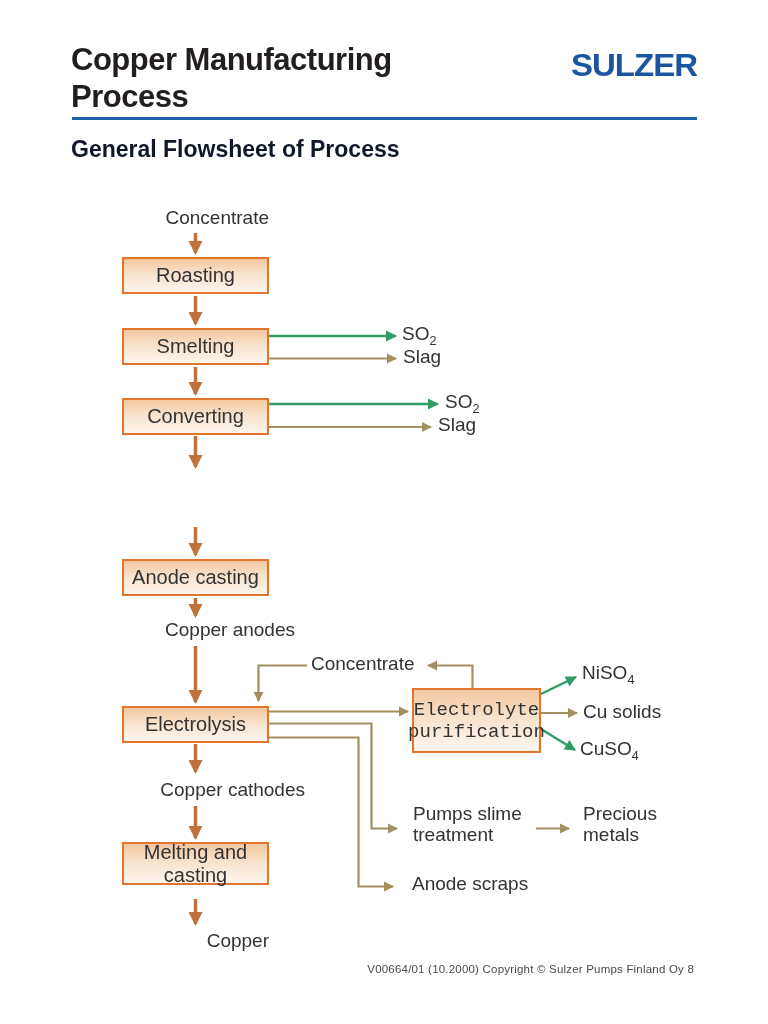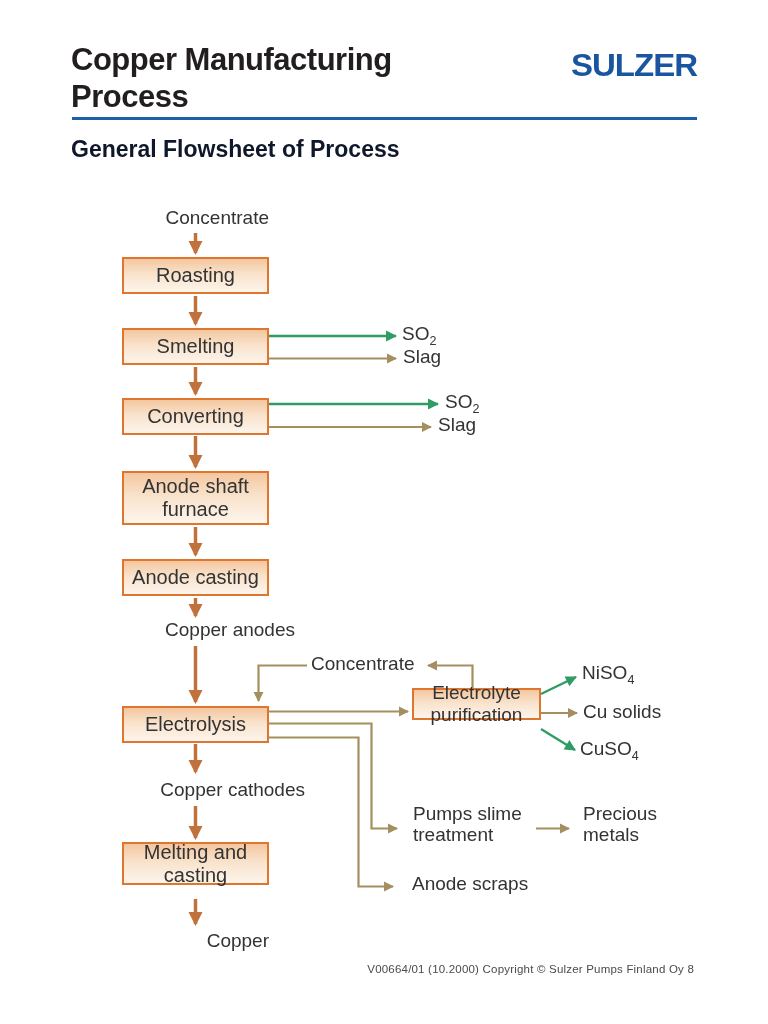--- a/index.html
+++ b/index.html
@@ -86,25 +86,24 @@
 
       <path d="M269,723.5 L371.5,723.5 L371.5,828.5 L397,828.5" stroke="#a38f5f" stroke-width="2.2" marker-end="url(#ah-tan)"></path>
       <path d="M269,737.5 L358.5,737.5 L358.5,886.5 L393,886.5" stroke="#a38f5f" stroke-width="2.2" marker-end="url(#ah-tan)"></path>
       <path d="M536,828.5 L569,828.5" stroke="#a38f5f" stroke-width="2.2" marker-end="url(#ah-tan)"></path>
     </g>
   </svg>
 
   <div class="abs pbox" style="left:122px; top:257px; width:147px; height:37px;">Roasting</div>
   <div class="abs pbox" style="left:122px; top:328px; width:147px; height:37px;">Smelting</div>
   <div class="abs pbox" style="left:122px; top:398px; width:147px; height:37px;">Converting</div>
-  <div class="abs pbox" style="left:122px; top:471px; width:147px; height:54px;">Anode shaft furnace</div>
   <div class="abs pbox" style="left:122px; top:559px; width:147px; height:37px;">Anode casting</div>
   <div class="abs pbox" style="left:122px; top:706px; width:147px; height:37px;">Electrolysis</div>
   <div class="abs pbox" style="left:122px; top:842px; width:147px; height:43px;">Melting and casting</div>
-  <div class="abs pbox" style="left:412px; top:688px; width:129px; height:32px; font-size:19px; line-height:22px;">Electrolyte purification</div>
+  <div class="abs pbox" style="left:412px; top:688px; width:129px; height:65px; font-size:19px; line-height:22px;font-family:Liberation Mono, monospace;">Electrolyte purification</div>
 
   <div class="abs lbl ctr" style="left:122px; top:207px; width:147px;">Concentrate</div>
   <div class="abs lbl ctr" style="left:95px; top:619px; width:200px;">Copper anodes</div>
   <div class="abs lbl ctr" style="left:85px; top:779px; width:220px;">Copper cathodes</div>
   <div class="abs lbl ctr" style="left:122px; top:930px; width:147px;">Copper</div>
   <div class="abs lbl nowrap" style="left:311px; top:653px;">Concentrate</div>
 
   <div class="abs lbl nowrap" style="left:402px; top:323px;"><span>SO</span><sub>2</sub></div>
   <div class="abs lbl nowrap" style="left:403px; top:346px;">Slag</div>
   <div class="abs lbl nowrap" style="left:445px; top:391px;"><span>SO</span><sub>2</sub></div>

